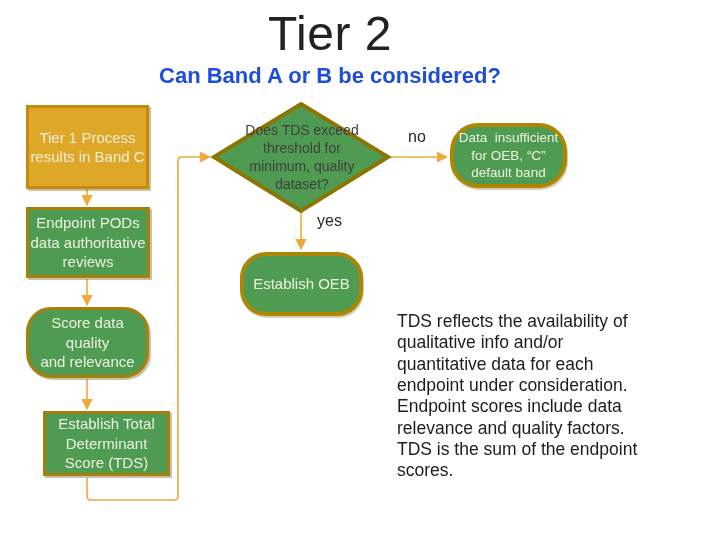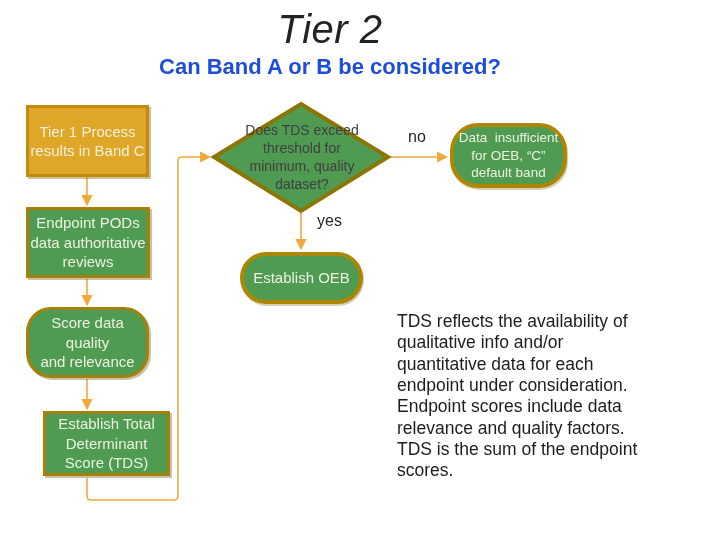--- a/index.html
+++ b/index.html
@@ -1,21 +1,21 @@
 <!DOCTYPE html>
 <html style="--gold-fill: #DFA727; --gold-border: #C28A10; --green-fill: #4F9B51; --green-border: #A5800B; --diamond-border: #8D7504; --rounded-border: #AD8704; --connector: #EFA93B;"><head>
 <meta charset="utf-8">
 <style>
   html,body { margin:0; padding:0; background:#ffffff; }
   .slide {
     position:relative; width:720px; height:540px; background:#ffffff;
     font-family:"Liberation Sans", sans-serif; overflow:hidden;
   }
   .header { position:absolute; top:6px; left:0; width:660px; text-align:center; z-index:1; }
-  .title { font-size:40px; font-weight:400; color:#222222; line-height:1.15; letter-spacing:0.5px;font-style:italic; }
+  .title { font-size:48px; font-weight:400; color:#222222; line-height:1.15; letter-spacing:0.5px; }
   .subtitle { font-size:22px; font-weight:700; color:#1d4ed8; margin-top:2px; }
 
   .flow-svg { position:absolute; left:0; top:0; width:720px; height:540px; z-index:0; }
   .conn { fill:none; stroke:var(--connector,#EFA93B); stroke-width:1.6px; }
   .arrowhead { fill:var(--connector,#EFA93B); }
   .diamond-shape { fill:var(--green-fill,#4F9B51); stroke:var(--diamond-border,#8D7504); stroke-width:4px; }
 
   .node {
     position:absolute; box-sizing:border-box; z-index:1;
     display:flex; align-items:center; justify-content:center;
@@ -26,31 +26,31 @@
     color:#F6EFDA; font-size:15px; box-shadow:2px 2px 0 rgba(150,112,10,0.45);
   }
   .box-green {
     background:var(--green-fill,#4F9B51); border:3px solid var(--green-border,#A5800B);
     color:#EDF2E0; font-size:15px; box-shadow:2px 2px 0 rgba(99,77,6,0.35);
   }
   .rounded {
     background:var(--green-fill,#4F9B51); border:4px solid var(--rounded-border,#AD8704);
     color:#EDF2E0; box-shadow:1px 2px 0 rgba(120,95,5,0.3);
   }
-  .box-tier1 { left:26px; top:105px; width:123px; height:72px; }
+  .box-tier1 { left:26px; top:105px; width:123px; height:84px; }
   .box-pods  { left:26px; top:207px; width:124px; height:71px; }
   .box-score { left:26px; top:307px; width:123px; height:71px;border-radius:25px; }
   .box-tds   { left:23px; top:411px; width:127px; height:65px;margin-left:20px; }
 
   .diamond-label {
     position:absolute; left:226px; top:115px; width:152px; height:86px; z-index:1;
     display:flex; align-items:center; justify-content:center; text-align:center;
     white-space:pre-wrap; color:#404040; font-size:14px; line-height:1.28;
   }
-  .box-oeb { left:240px; top:252px; width:123px; height:52px; border-radius:26px; font-size:15px; }
+  .box-oeb { left:240px; top:252px; width:123px; height:64px; border-radius:26px; font-size:15px; }
   .box-insufficient { left:450px; top:123px; width:117px; height:65px; border-radius:28px; font-size:13.5px; }
 
   .branch-label { position:absolute; z-index:1; font-size:16px; color:#262626; }
   .lbl-no  { left:408px; top:128px; }
   .lbl-yes { left:317px; top:212px; }
 
   .note {
     position:absolute; left:397px; top:311px; width:258px; z-index:1;
     font-size:17.5px; line-height:1.22; color:#1d1d1d; white-space:pre-wrap;
   }

